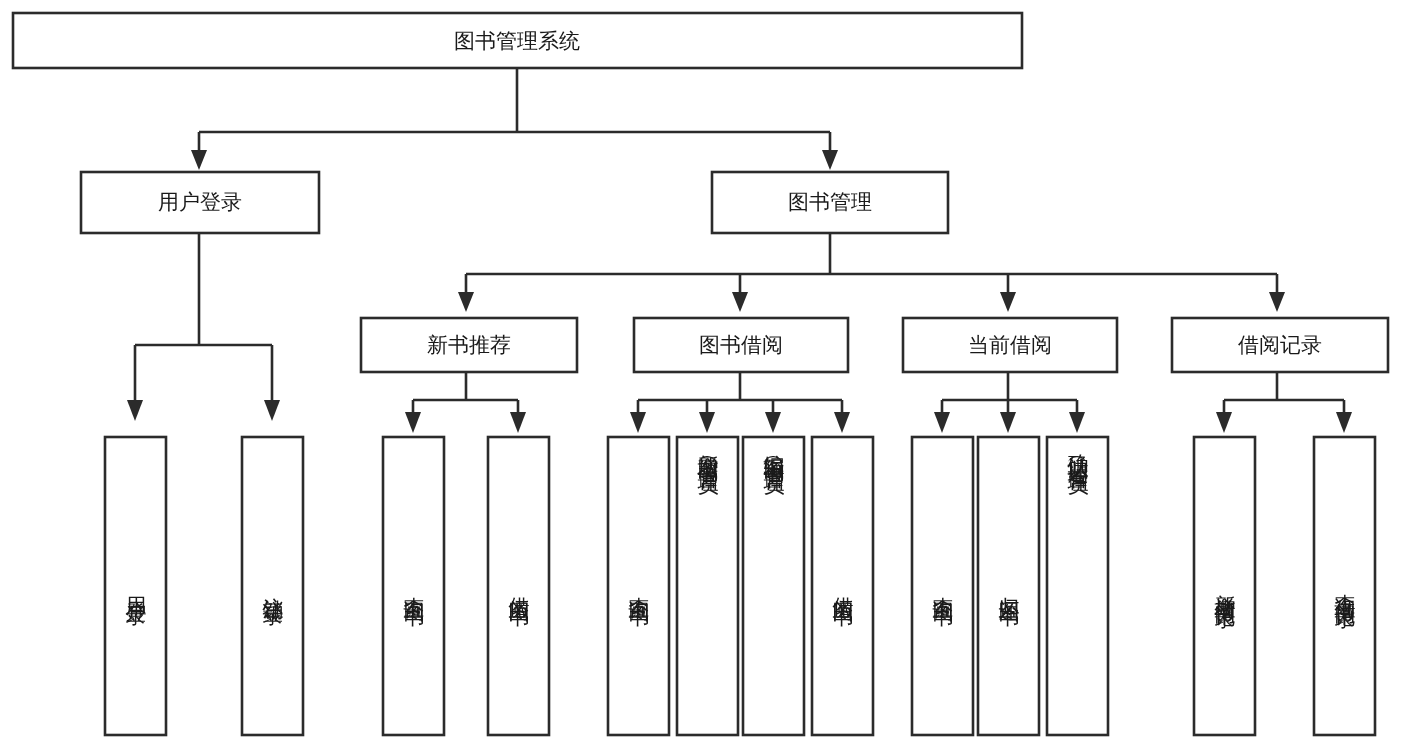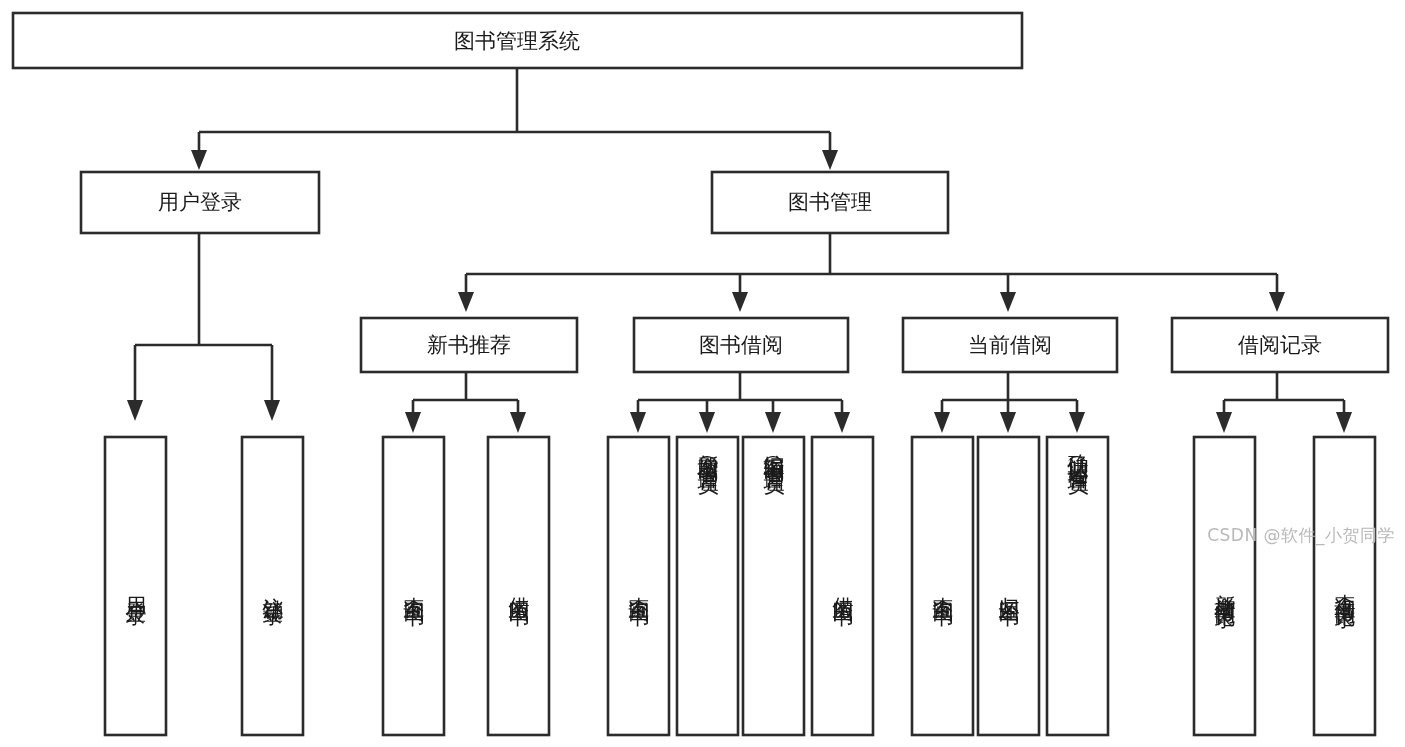--- a/index.html
+++ b/index.html
@@ -247,15 +247,14 @@
     <span class="vlabel">确认归还（管理员）</span>
   </div>
 
   <div class="vlabel-wrap" style="left:1194px; top:437px; width:61px; height:298px;">
     <span class="vlabel">新增借阅记录</span>
   </div>
   <div class="vlabel-wrap" style="left:1314px; top:437px; width:61px; height:298px;">
     <span class="vlabel">查询借阅记录</span>
   </div>
 
-  <div id="watermark">CSDN @软件_小贺同学</div>
 
 </div>
 
 </body></html>

